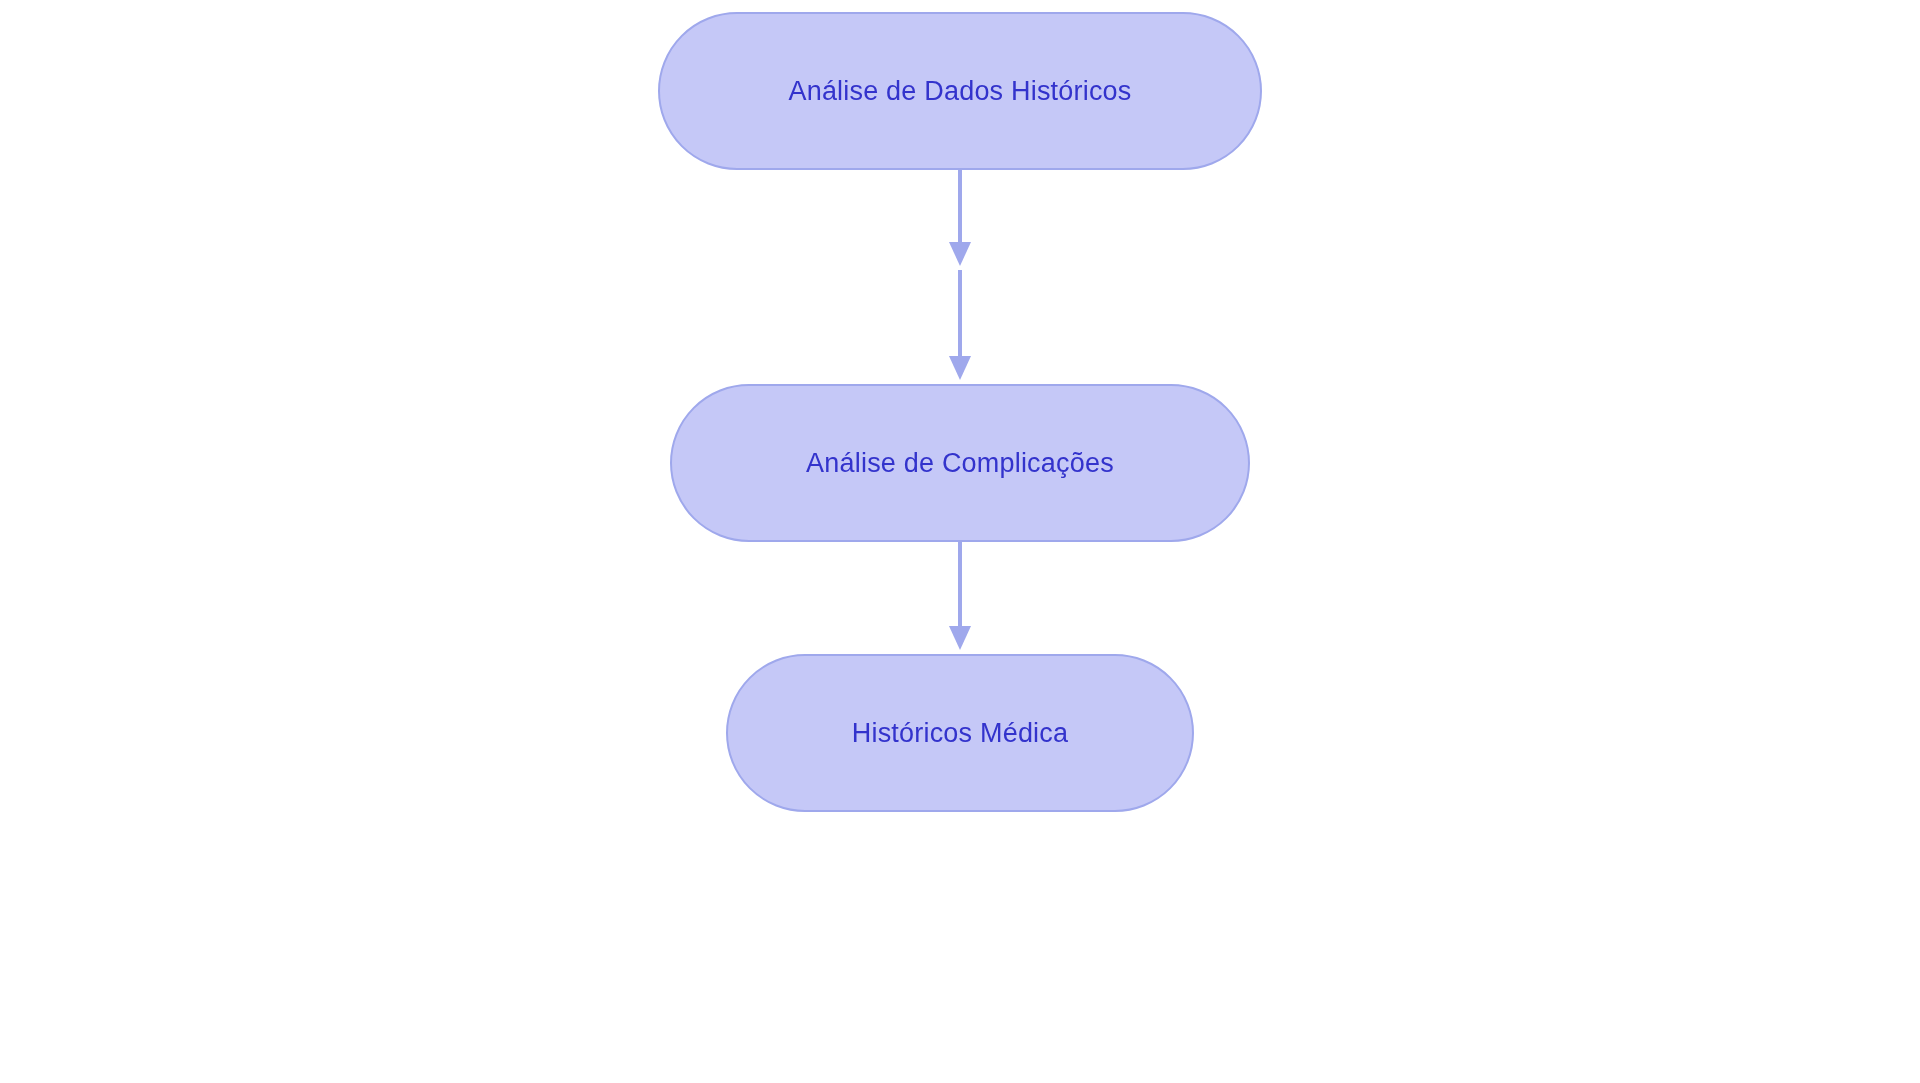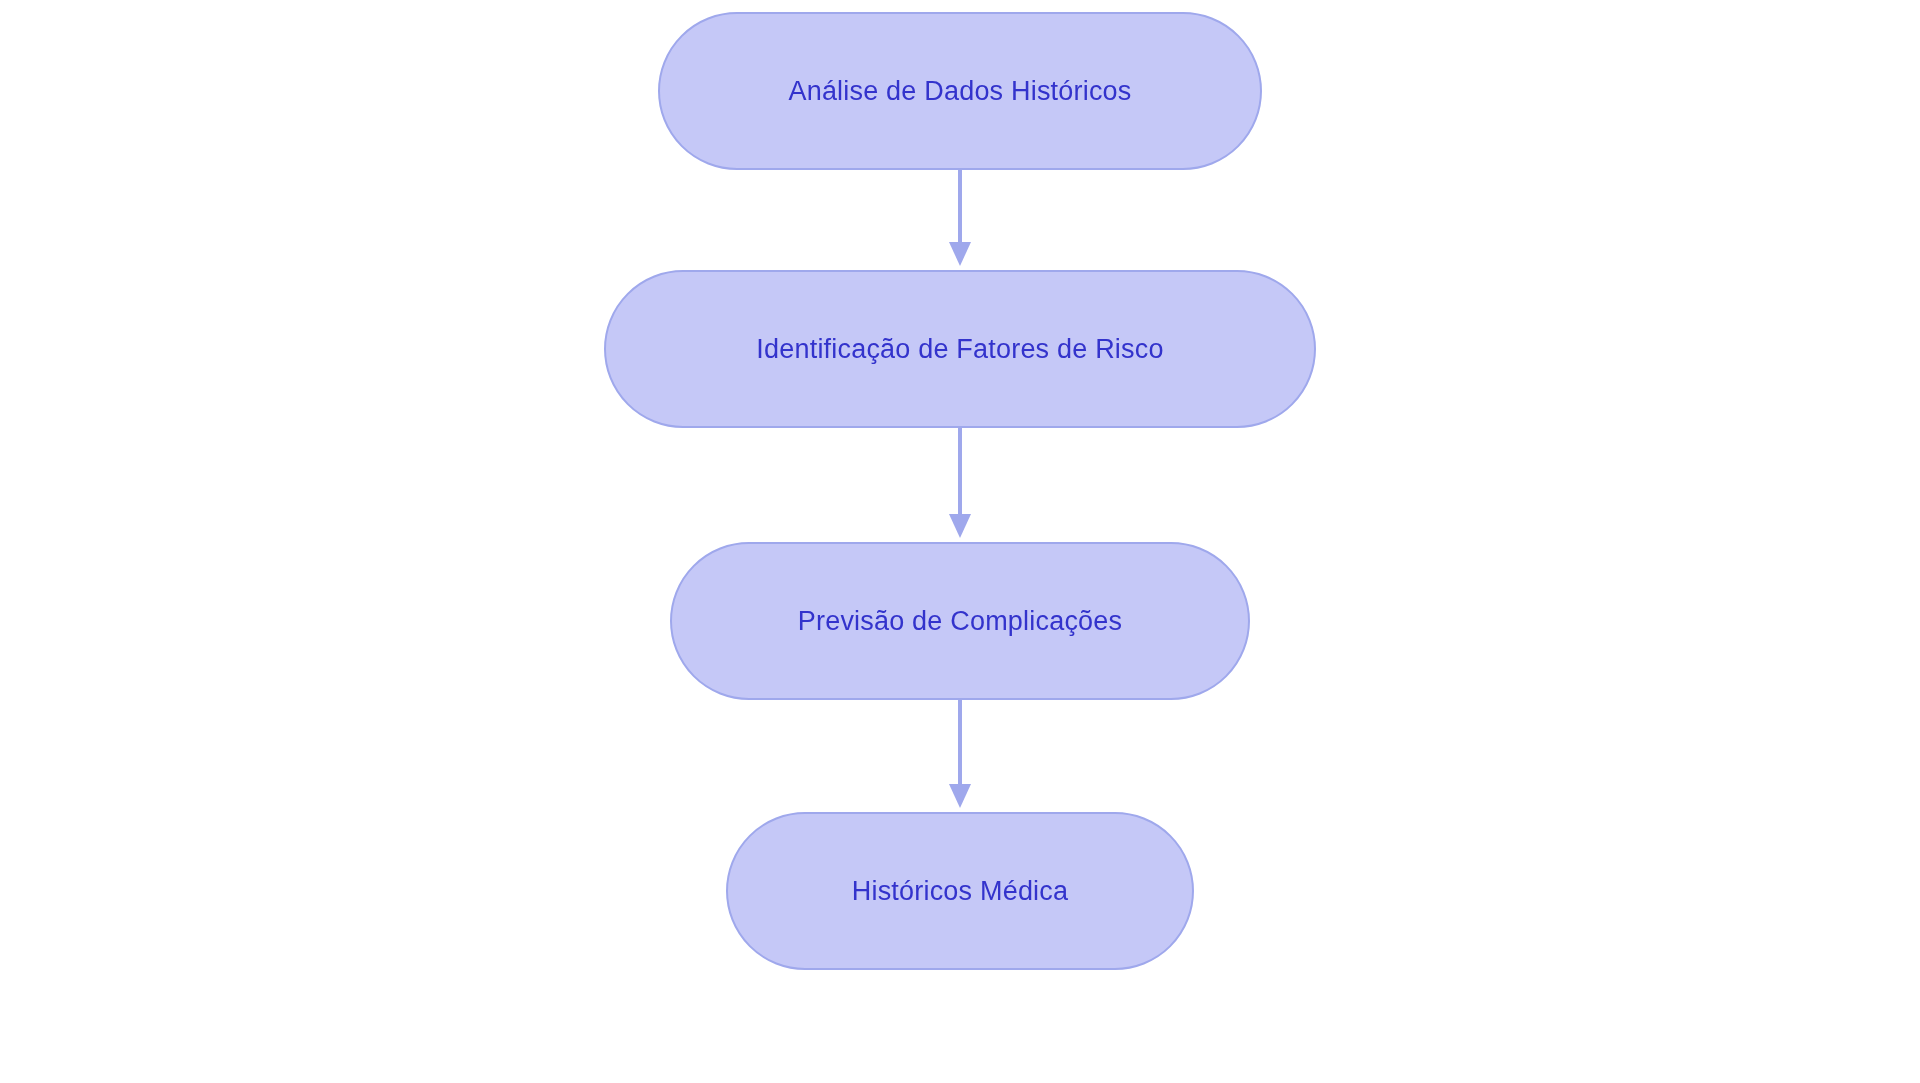--- a/index.html
+++ b/index.html
@@ -90,33 +90,30 @@
       <span class="node-label">Análise de Dados Históricos</span>
     </div>
 
     <div class="flow-arrow" style="height:100px;">
       <svg class="arrow-svg" width="40" height="100" viewBox="0 0 40 100" aria-hidden="true">
         <line x1="20" y1="0" x2="20" y2="78" stroke="#9fa8ec" stroke-width="4"></line>
         <polygon points="20,96 9,72 31,72" fill="#9fa8ec"></polygon>
       </svg>
     </div>
 
-    <div class="flow-node node-w-1">
-      <span class="node-label">Identificação de Fatores de Risco</span>
-    </div>
 
     <div class="flow-arrow" style="height:114px;">
       <svg class="arrow-svg" width="40" height="114" viewBox="0 0 40 114" aria-hidden="true">
         <line x1="20" y1="0" x2="20" y2="92" stroke="#9fa8ec" stroke-width="4"></line>
         <polygon points="20,110 9,86 31,86" fill="#9fa8ec"></polygon>
       </svg>
     </div>
 
     <div class="flow-node node-w-2">
-      <span class="node-label">Previsão de Complicações</span>
+      <span class="node-label">Análise de Complicações</span>
     </div>
 
     <div class="flow-arrow" style="height:112px;">
       <svg class="arrow-svg" width="40" height="112" viewBox="0 0 40 112" aria-hidden="true">
         <line x1="20" y1="0" x2="20" y2="90" stroke="#9fa8ec" stroke-width="4"></line>
         <polygon points="20,108 9,84 31,84" fill="#9fa8ec"></polygon>
       </svg>
     </div>
 
     <div class="flow-node node-w-3">

